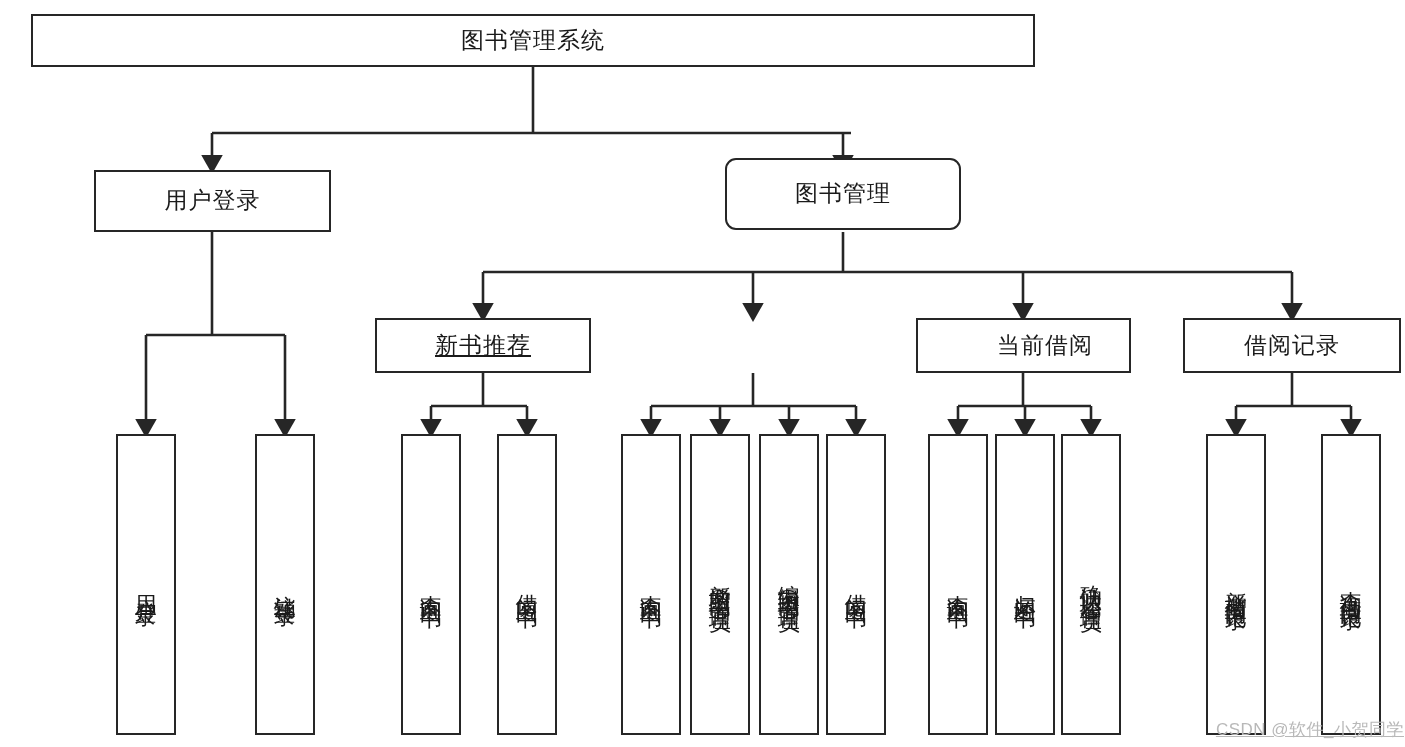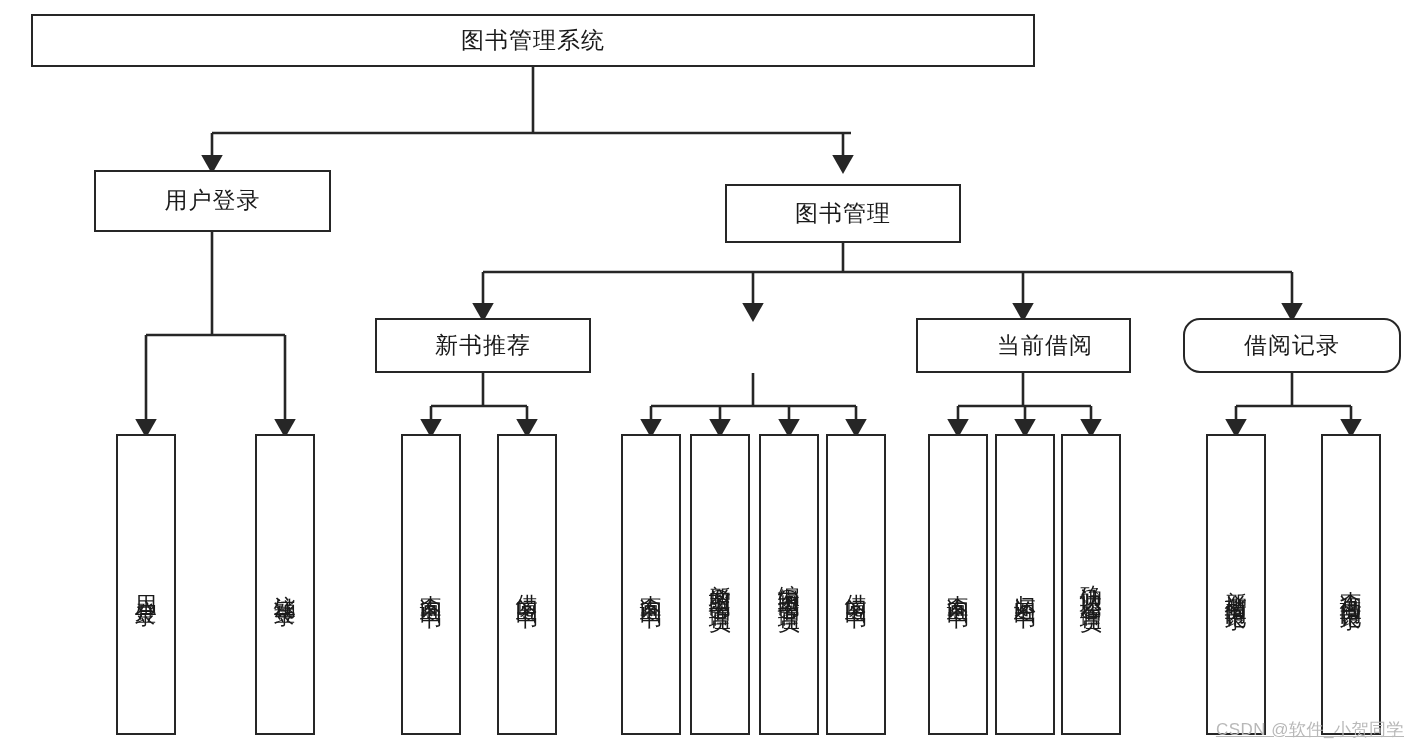--- a/index.html
+++ b/index.html
@@ -116,31 +116,31 @@
     </g>
   </svg>
 
   <div class="node horiz" style="left:18px;top:14px;width:1004px;height:53px;">
     <span>图书管理系统</span>
   </div>
 
   <div class="node horiz" style="left:81px;top:170px;width:237px;height:62px;">
     <span>用户登录</span>
   </div>
-  <div class="node horiz" style="left:712px;top:184px;width:236px;height:59px;">
+  <div class="node horiz" style="left:712px;top:158px;width:236px;height:72px;border-radius:11px;">
     <span>图书管理</span>
   </div>
 
-  <div class="node horiz" style="left:362px;top:318px;width:216px;height:55px;">
+  <div class="node horiz" style="left:362px;top:318px;width:216px;height:55px;text-decoration:underline;">
     <span>新书推荐</span>
   </div>
   <div class="node horiz" style="left:903px;top:318px;width:215px;height:55px;padding-left:43px;">
     <span>当前借阅</span>
   </div>
-  <div class="node horiz" style="left:1170px;top:318px;width:218px;height:55px;border-radius:17px;">
+  <div class="node horiz" style="left:1170px;top:318px;width:218px;height:55px;">
     <span>借阅记录</span>
   </div>
 
   <div class="node vert" style="left:103px;top:434px;width:60px;height:301px;">
     <span class="vtext">用户登录</span>
   </div>
   <div class="node vert" style="left:242px;top:434px;width:60px;height:301px;">
     <span class="vtext">注销登录</span>
   </div>
 

